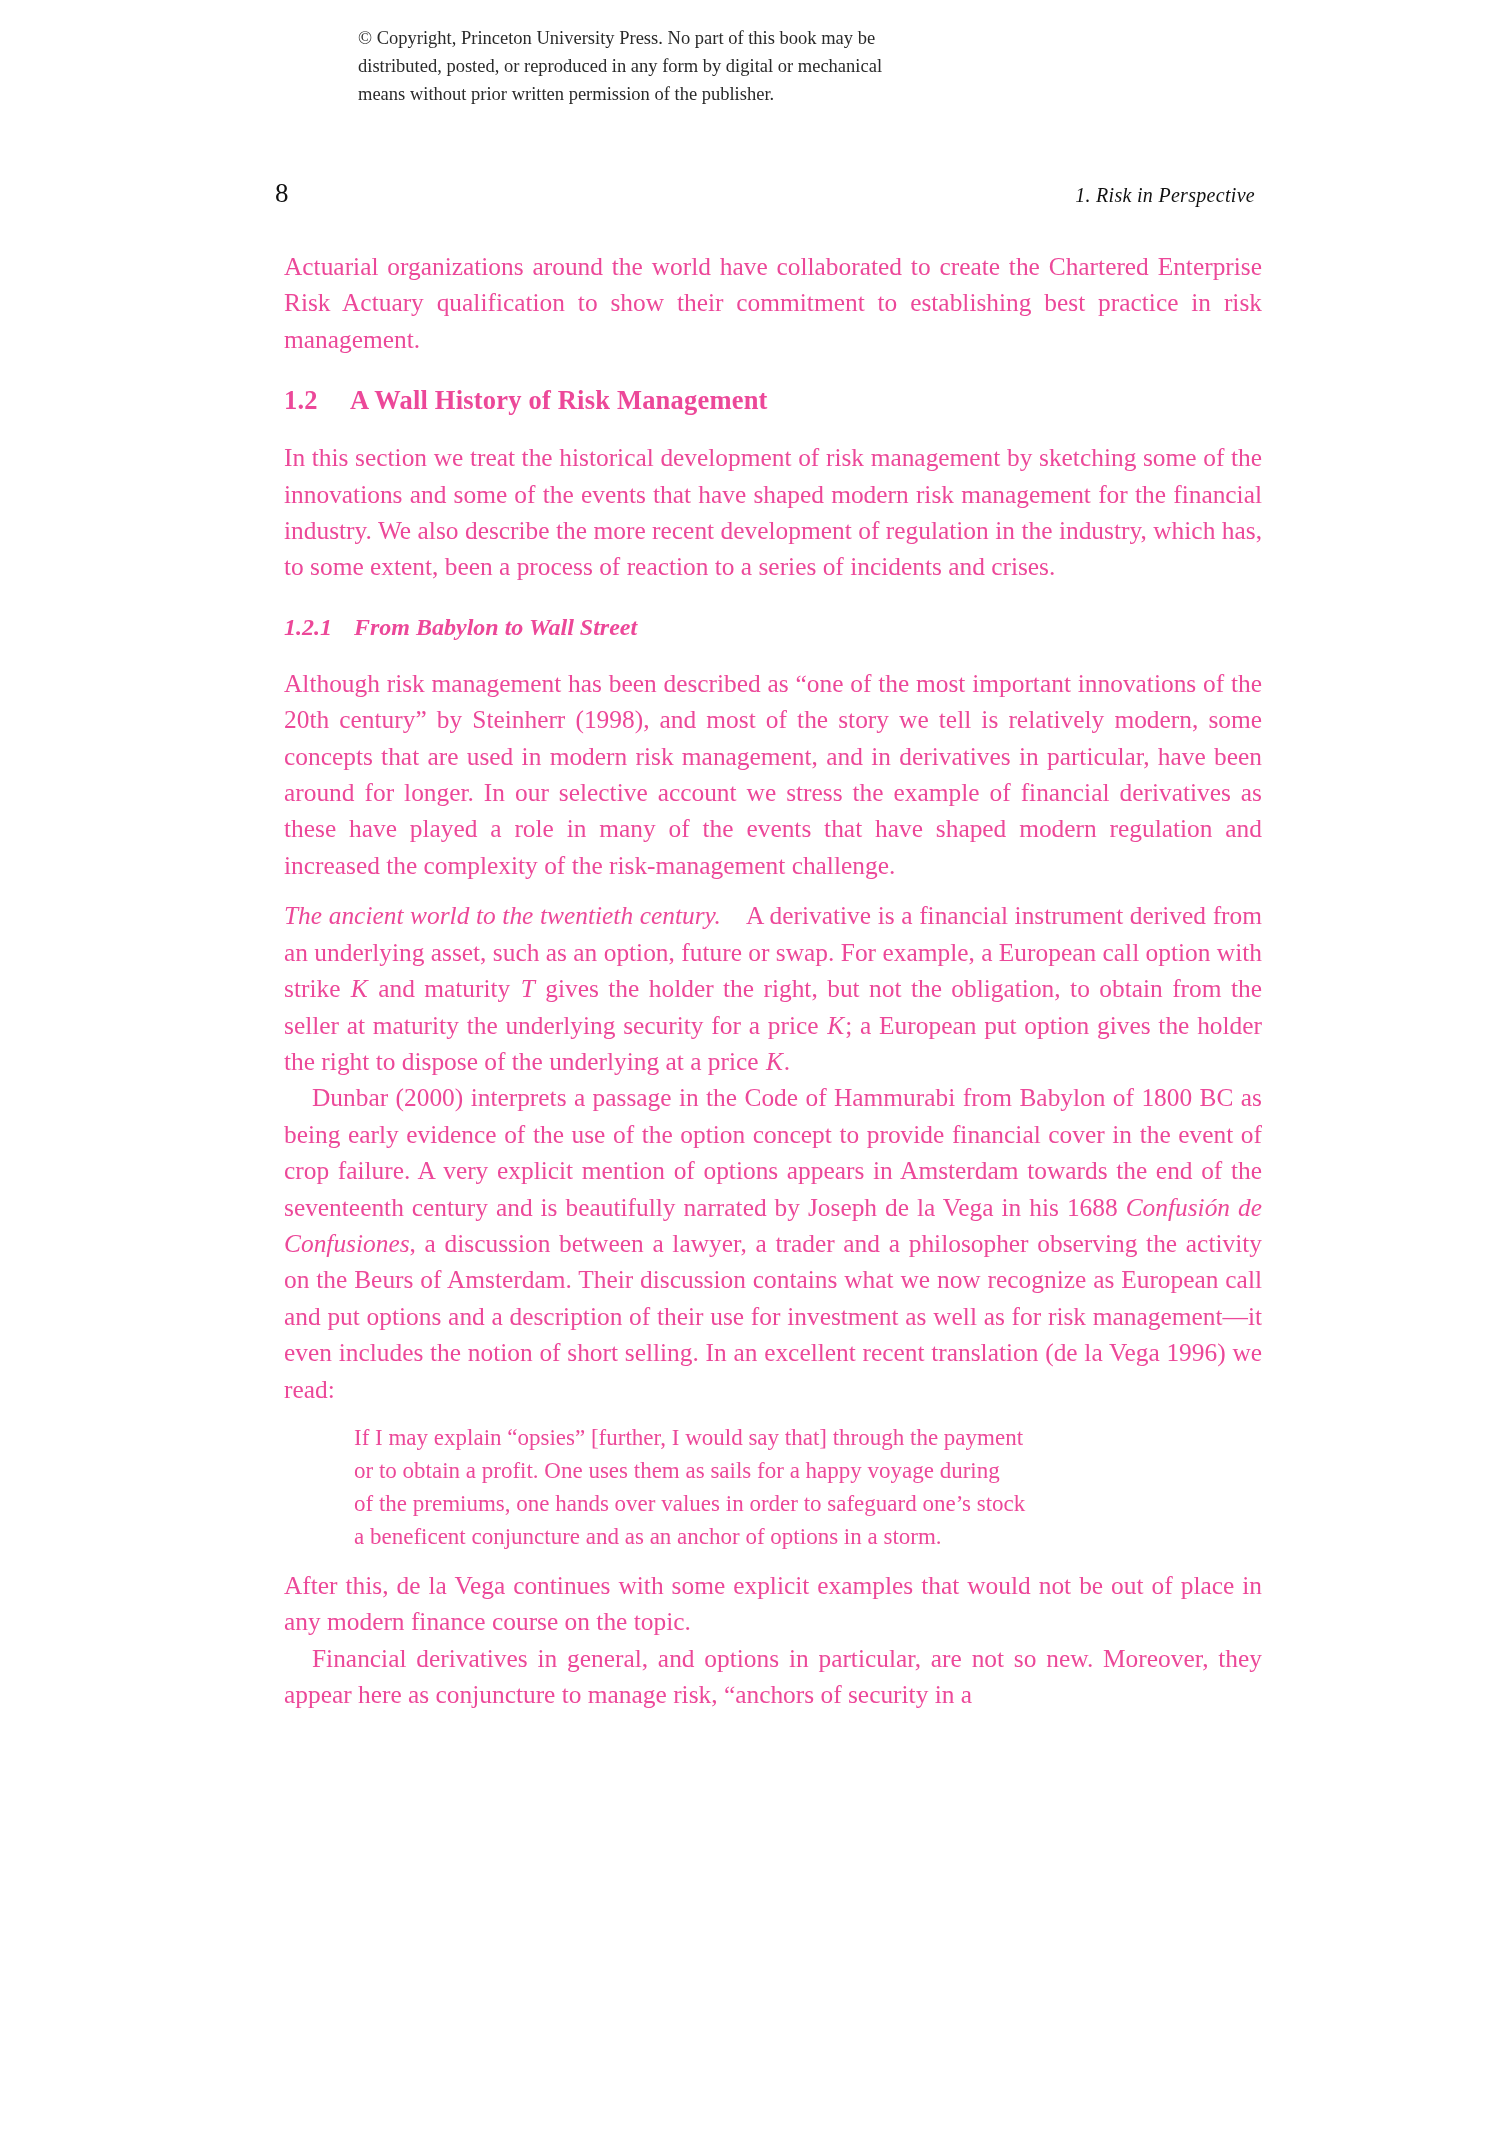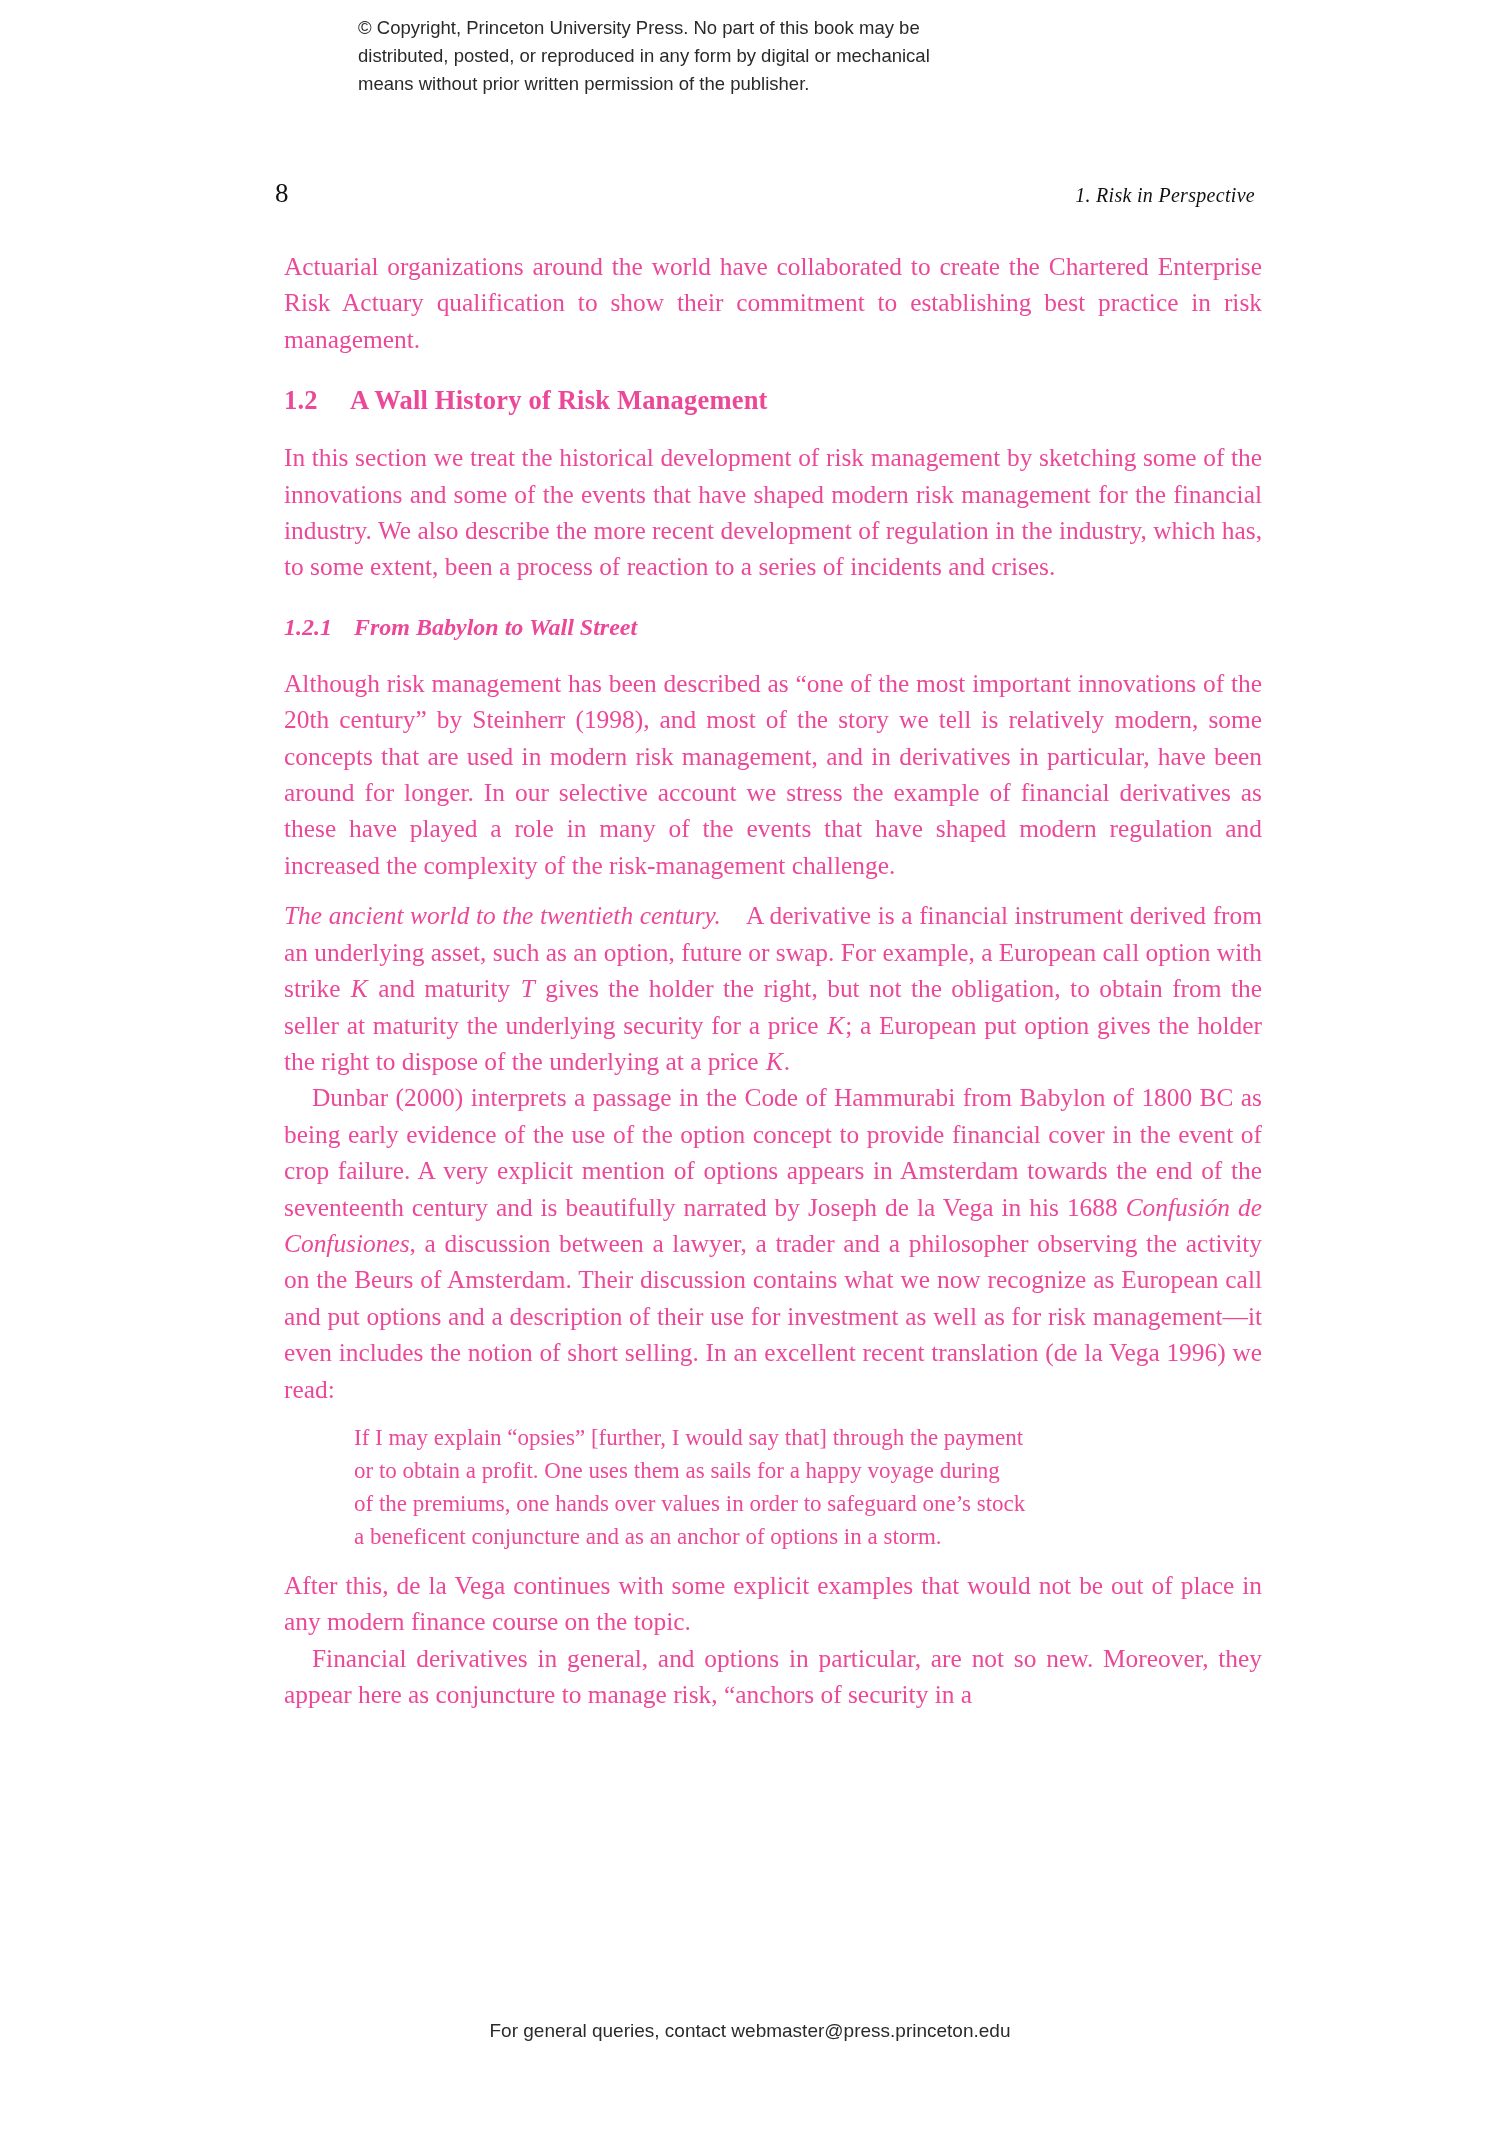--- a/index.html
+++ b/index.html
@@ -14,23 +14,23 @@
     background: #ffffff;
     margin: 0 auto;
     overflow: hidden;
     color: #111111;
   }
 
   
   .copyright-notice {
     position: absolute;
     left: 358px;
-    top: 14px;
+    top: 24px;
     width: 760px;
-    font-family: Liberation Sans, sans-serif;
+    font-family: Liberation Serif, serif;
     font-size: 18.5px;
     line-height: 28px;
     color: #2a2a2a;
     text-align: left;
   }
   .copyright-notice .line { display: block; white-space: nowrap; }
 
   
   .running-head {
     position: absolute;
@@ -184,17 +184,14 @@
     </blockquote>
 
     <div class="spacer-sm"></div>
 
     <p class="para noindent">After this, de la Vega continues with some explicit examples that would not be out of place in any modern finance course on the topic.</p>
 
     <p class="para indent">Financial derivatives in general, and options in particular, are not so new. Moreover, they appear here as conjuncture to manage risk, “anchors of security in a</p>
 
   </div>
 
-  <div class="page-footer">
-    <span>For general queries, contact webmaster@press.princeton.edu</span>
-  </div>
 
 </div>
 
 </body></html>

